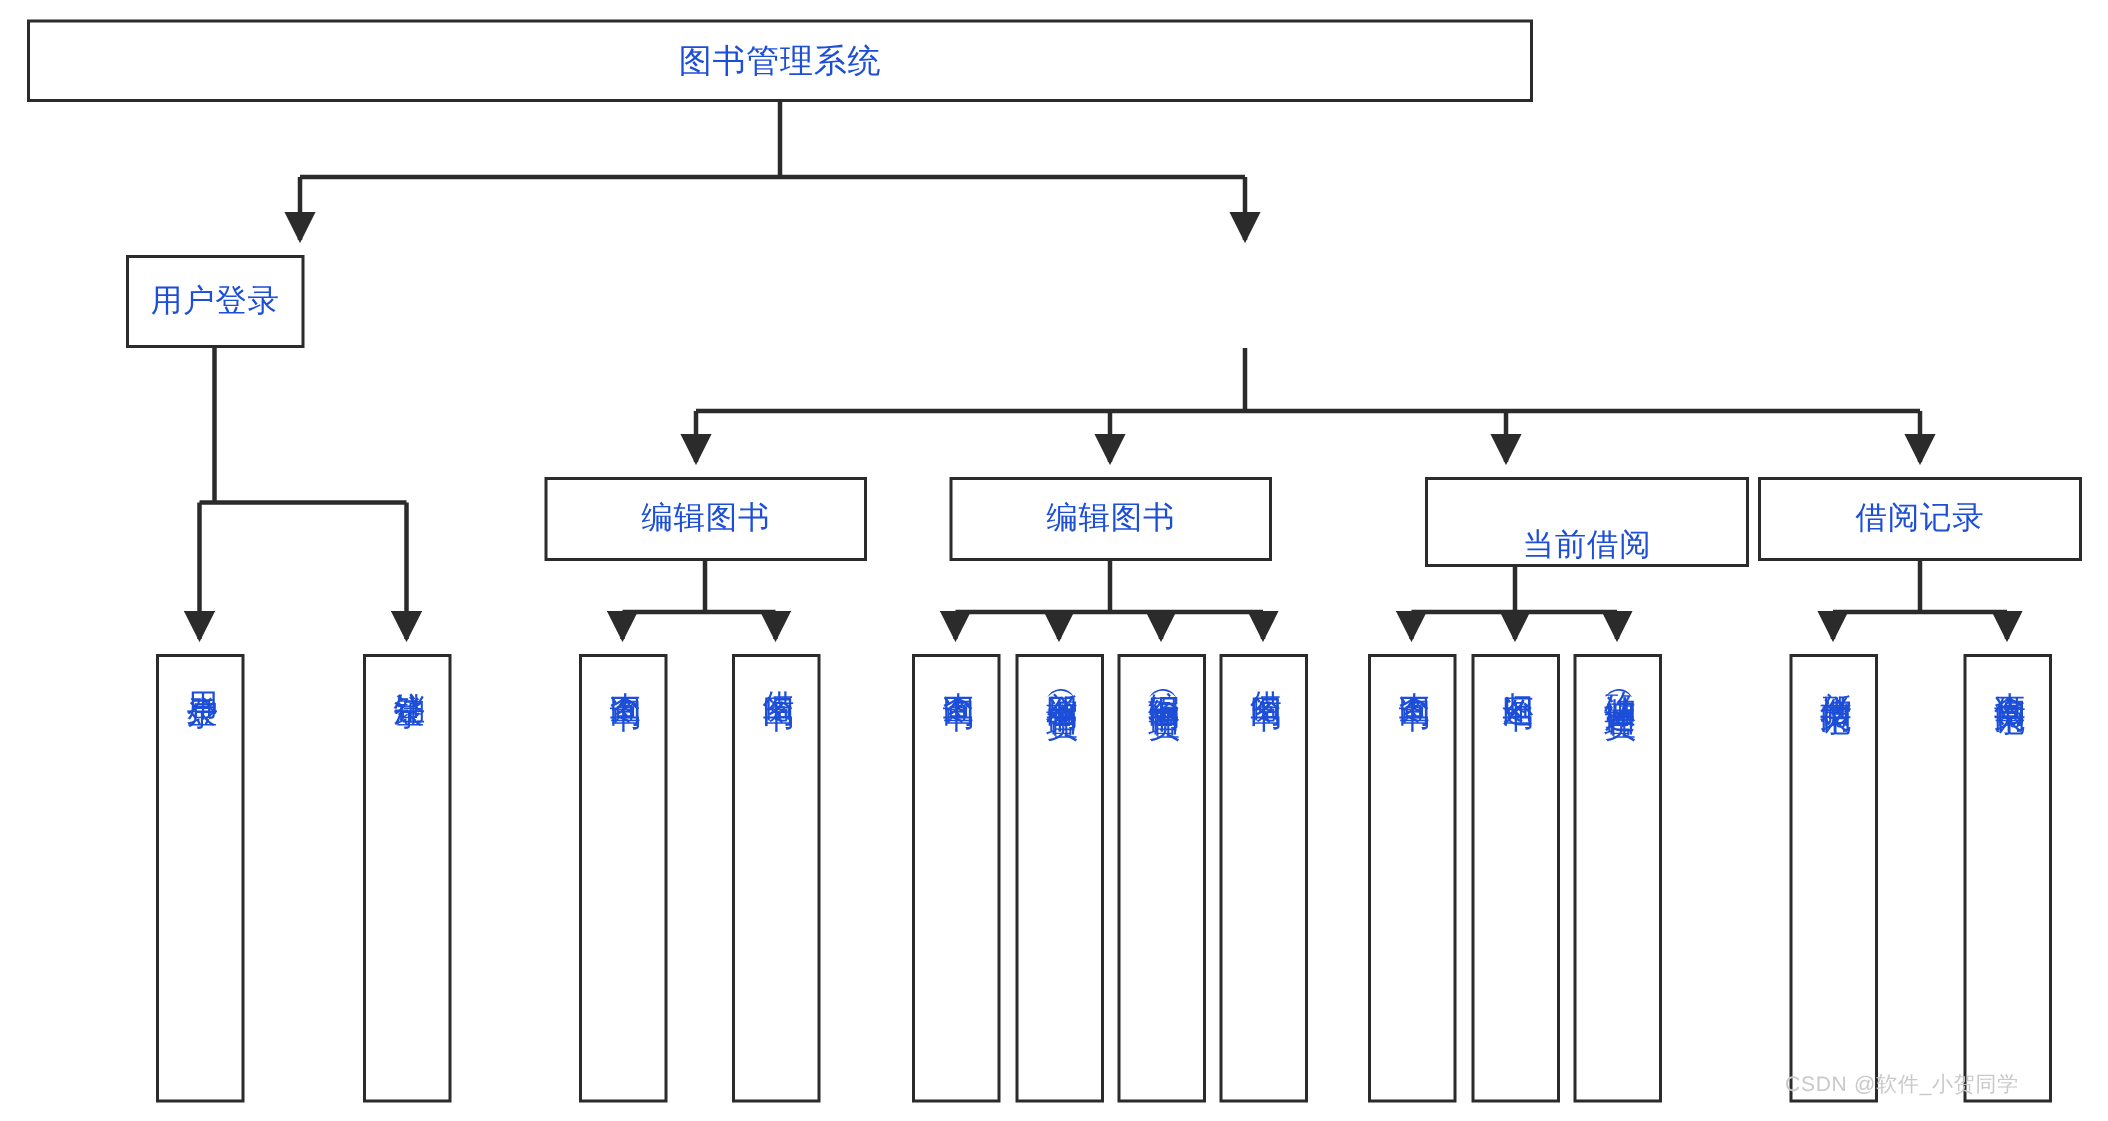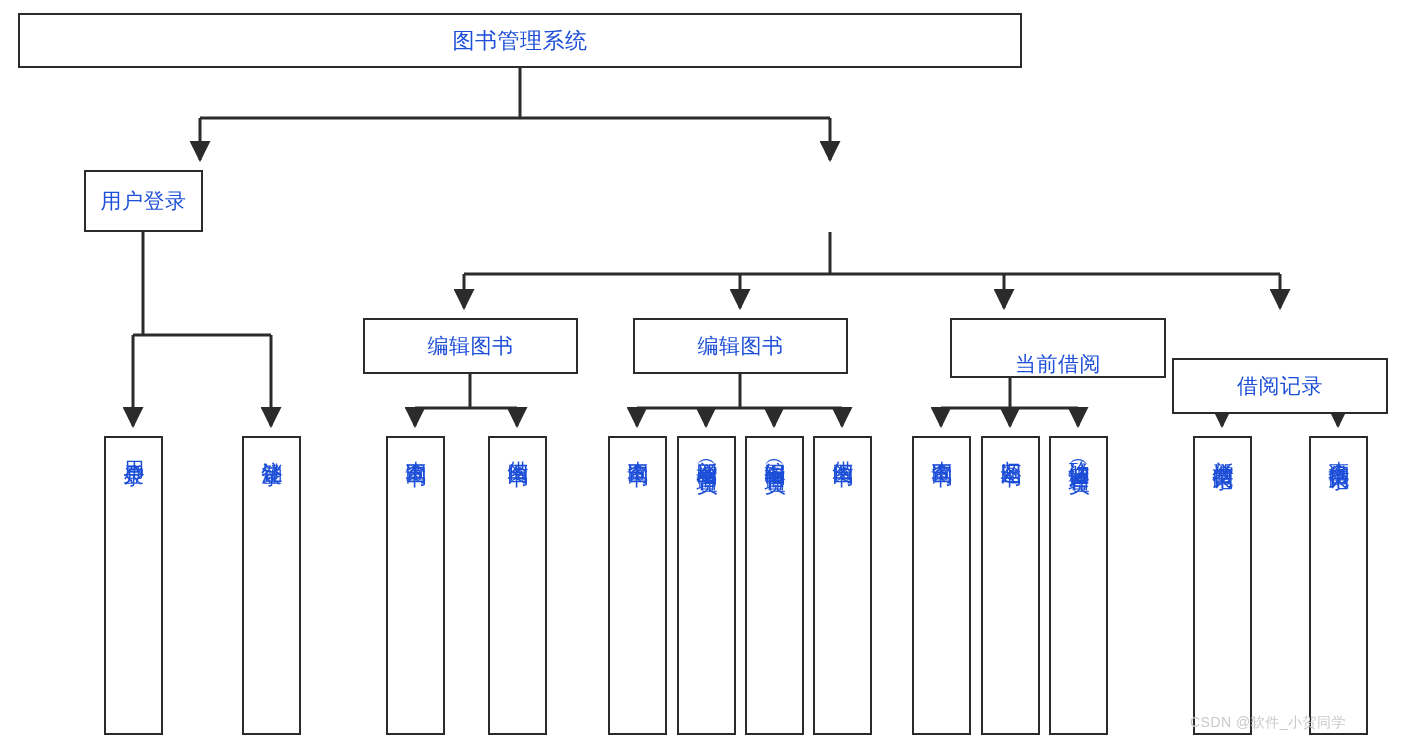--- a/index.html
+++ b/index.html
@@ -144,21 +144,21 @@
   </div>
 
   <div class="node horiz" style="left:633px; top:318px; width:215px; height:56px;">
     <span class="node-label">编辑图书</span>
   </div>
 
   <div class="node horiz" style="left:950px; top:318px; width:216px; height:60px;align-items:flex-end;">
     <span class="node-label">当前借阅</span>
   </div>
 
-  <div class="node horiz" style="left:1172px; top:318px; width:216px; height:56px;margin-top:40px;">
+  <div class="node horiz" style="left:1172px; top:318px; width:216px; height:56px;">
     <span class="node-label">借阅记录</span>
   </div>
 
   <div class="node vert" style="left:104px; top:436px; width:59px; height:299px;">
     <span class="node-label">用户登录</span>
   </div>
 
   <div class="node vert" style="left:242px; top:436px; width:59px; height:299px;">
     <span class="node-label">注销登录</span>
   </div>

